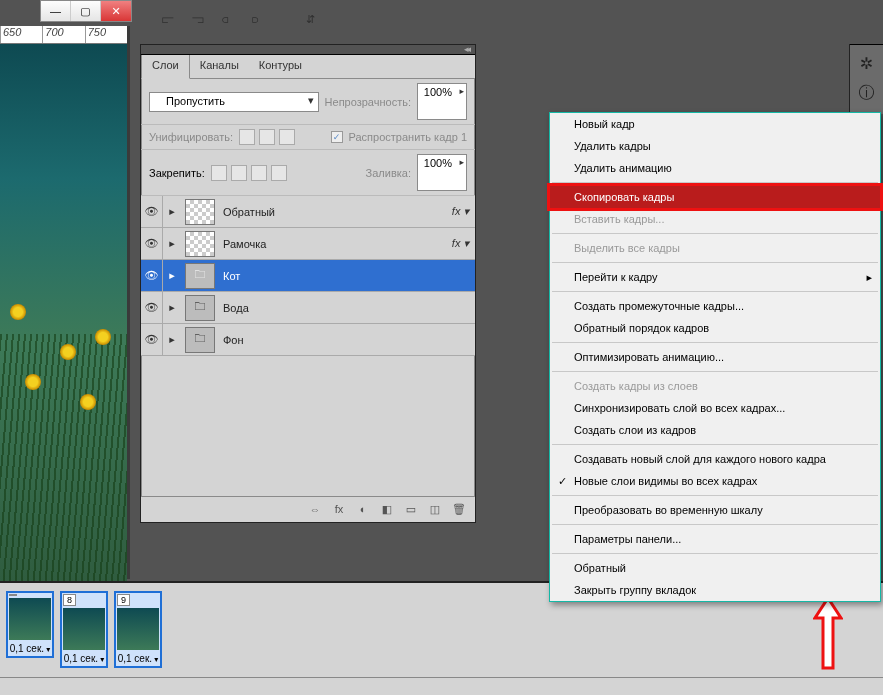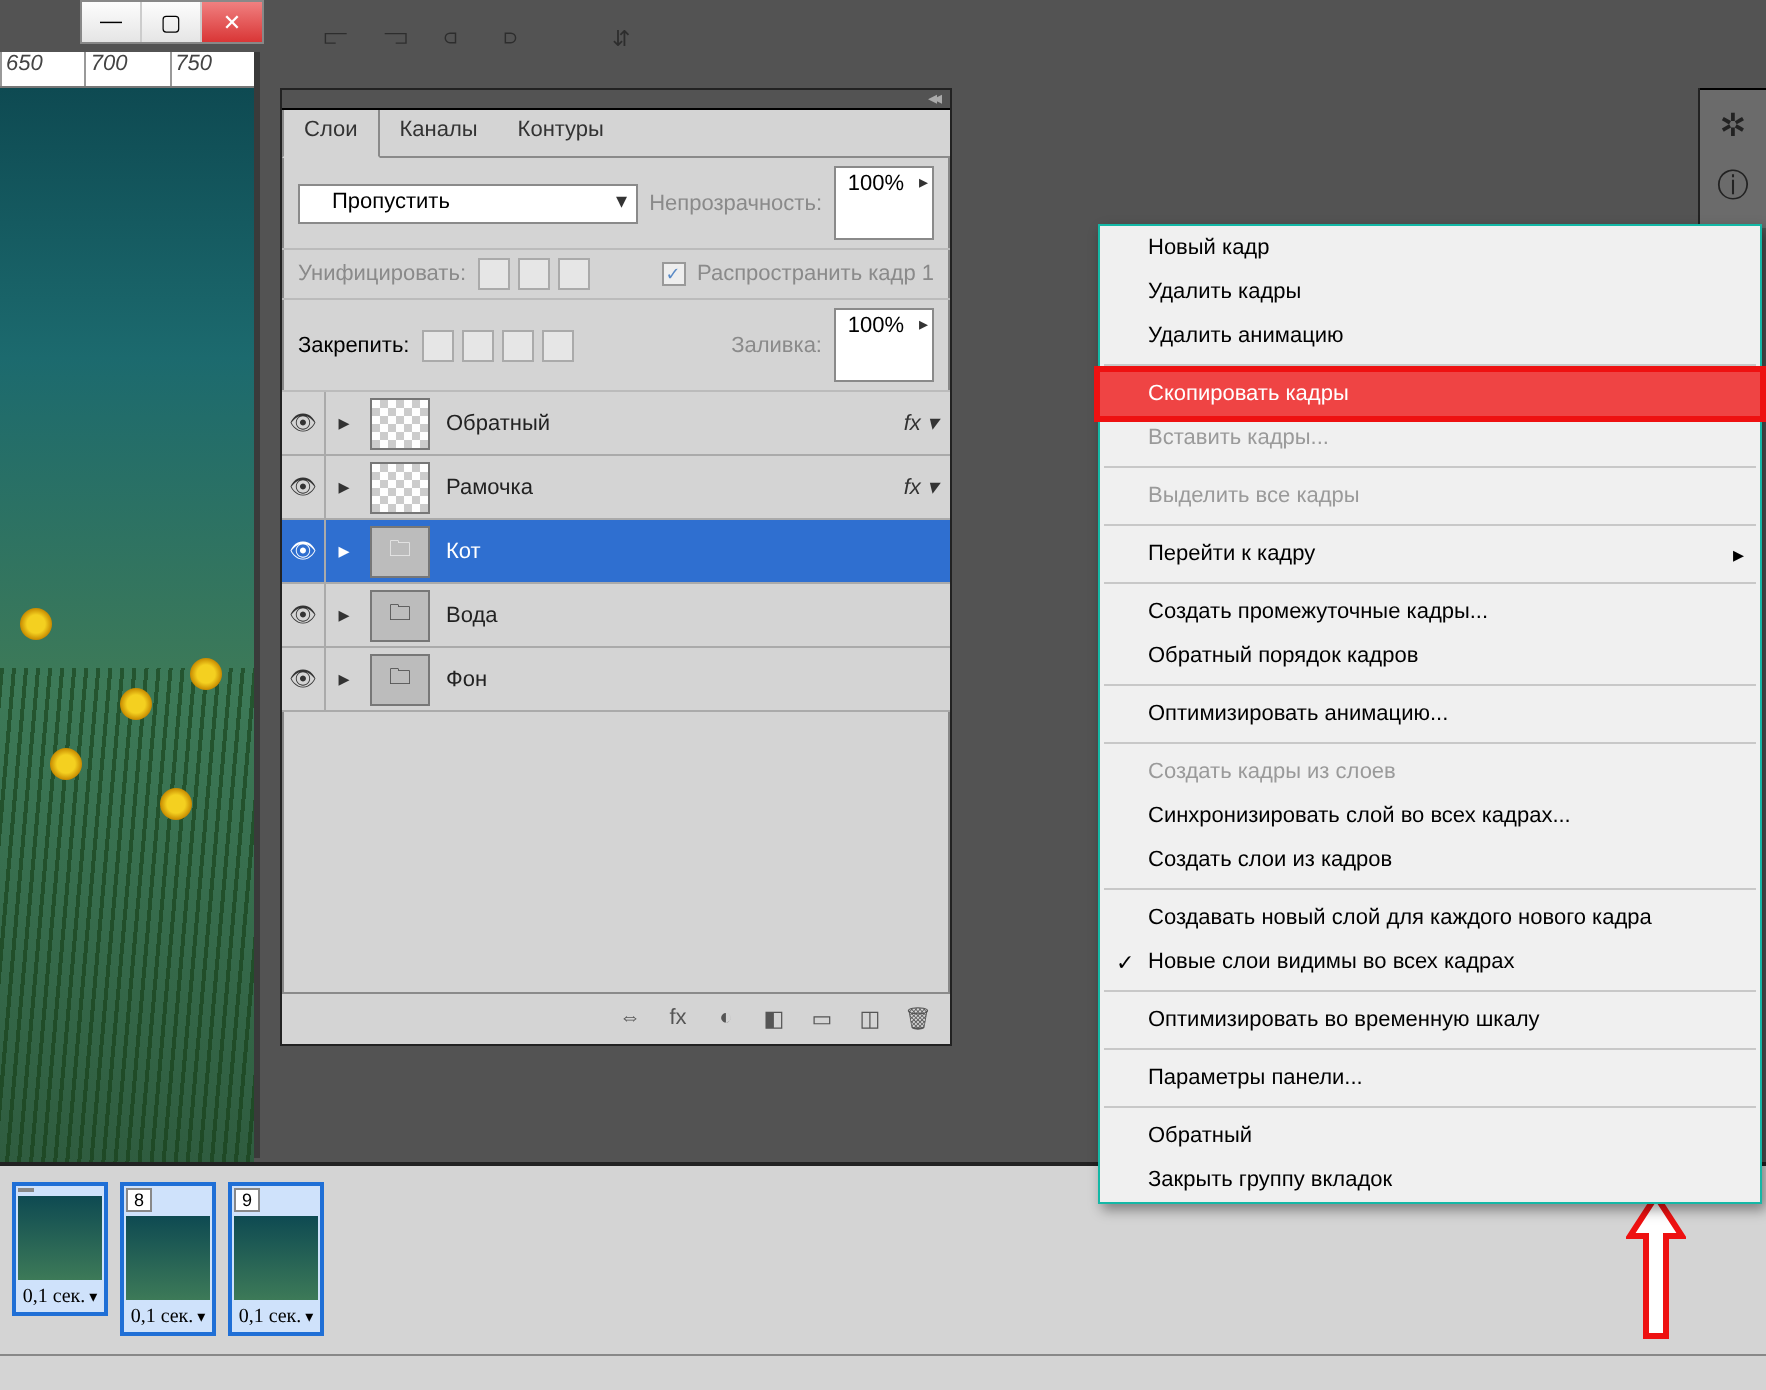--- a/index.html
+++ b/index.html
@@ -60,32 +60,32 @@
 
   
   .right-dock { position: absolute; top: 44px; right: 0; width: 34px; background: #6b6b6b; height: 70px; display:flex; flex-direction:column; align-items:center; gap:8px; padding-top:8px; border-left:1px solid #222;}
   .right-dock::before{content:"";position:absolute;top:-10px;left:0;right:0;height:10px;background:#535353;border-bottom:1px solid #000;}
   .dock-icon { width:22px;height:22px;color:#222;display:flex;align-items:center;justify-content:center;font-size:16px;}
 
   
   .context-menu { position: absolute; top: 112px; left: 549px; width: 332px; background: #f0f0f0; border: 1px solid #14b8a6; box-shadow: 2px 3px 6px rgba(0,0,0,.4); z-index: 50; }
   .menu-item { padding: 5px 24px; color: #000; position:relative; cursor: pointer; }
   .menu-item.disabled { color: #9a9a9a; cursor: default; }
-  .menu-item.highlighted { background: #ef4444; color: #fff; outline: 3px solid #e11; outline-offset: 0; }
+  .menu-item.highlighted { background: #b91c1c; color: #fff; outline: 3px solid #e11; outline-offset: 0; }
   .menu-item.submenu::after { content: "▸"; position: absolute; right: 8px; top: 5px; }
   .menu-item.checked::before { content: "✓"; position: absolute; left: 8px; top: 5px; }
   .menu-sep { height: 1px; background: #c8c8c8; margin: 3px 2px; }
 
   
   .timeline { position: absolute; top: 581px; left: 0; right: 0; height: 96px; background: #d4d4d4; border-top: 2px solid #222; display:flex; align-items:flex-start; padding:8px 6px; gap:6px;}
   .frame { width: 48px; background: #d4d4d4; border: 1px solid #888; display:flex; flex-direction:column; align-items:center; }
   .frame.sel { border: 2px solid #1f6fd6; background:#cfe2fb;}
   .frame .num { align-self:flex-start; background:#fff; border:1px solid #888; padding:0 3px; font-size:9px; margin:1px;}
   .frame .fthumb { width:42px; height:42px; background: linear-gradient(180deg,#0e4a52,#3d7a58); margin:1px;}
-  .frame .dur { width:100%; text-align:center; font-size:10px; background:#cfe2fb; padding:2px 0; color:#000;font-family:Liberation Serif, serif;}
+  .frame .dur { width:100%; text-align:center; font-size:10px; background:#cfe2fb; padding:2px 0; color:#000;}
   .frame .dur::after{content:" ▾"; font-size:8px;}
   .timeline-menu-btn { position:absolute; right:8px; top:582px; width:22px; height:14px; }
   .timeline-menu-btn::before{content:"�▸"; color:#555; font-size:10px; letter-spacing:-2px;}
 
   
   .arrow-anno { position: absolute; right: 40px; top: 596px; width: 30px; height: 74px; z-index: 40; }
   .arrow-anno svg { width: 100%; height: 100%; }
 
   .status-bar { position:absolute; bottom:0; left:0; right:0; height:18px; background:#d4d4d4; border-top:1px solid #888;}
 </style>
@@ -231,21 +231,21 @@
     <div class="menu-sep"></div>
     <div class="menu-item">Оптимизировать анимацию...</div>
     <div class="menu-sep"></div>
     <div class="menu-item disabled">Создать кадры из слоев</div>
     <div class="menu-item">Синхронизировать слой во всех кадрах...</div>
     <div class="menu-item">Создать слои из кадров</div>
     <div class="menu-sep"></div>
     <div class="menu-item">Создавать новый слой для каждого нового кадра</div>
     <div class="menu-item checked">Новые слои видимы во всех кадрах</div>
     <div class="menu-sep"></div>
-    <div class="menu-item">Оптимизировать во временную шкалу</div>
+    <div class="menu-item">Преобразовать во временную шкалу</div>
     <div class="menu-sep"></div>
     <div class="menu-item">Параметры панели...</div>
     <div class="menu-sep"></div>
     <div class="menu-item">Обратный</div>
     <div class="menu-item">Закрыть группу вкладок</div>
   </div>
 
 <div class="timeline" id="timeline">
     <div class="frame sel">
       <div class="num"></div>

